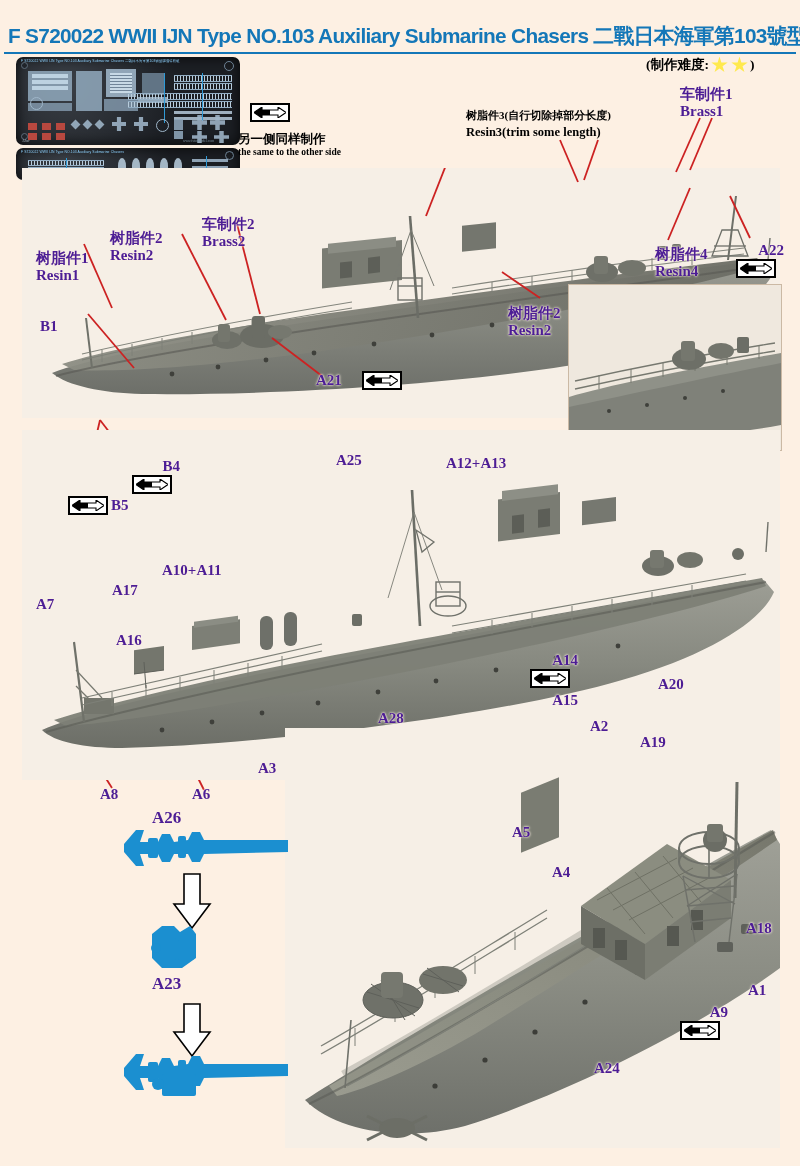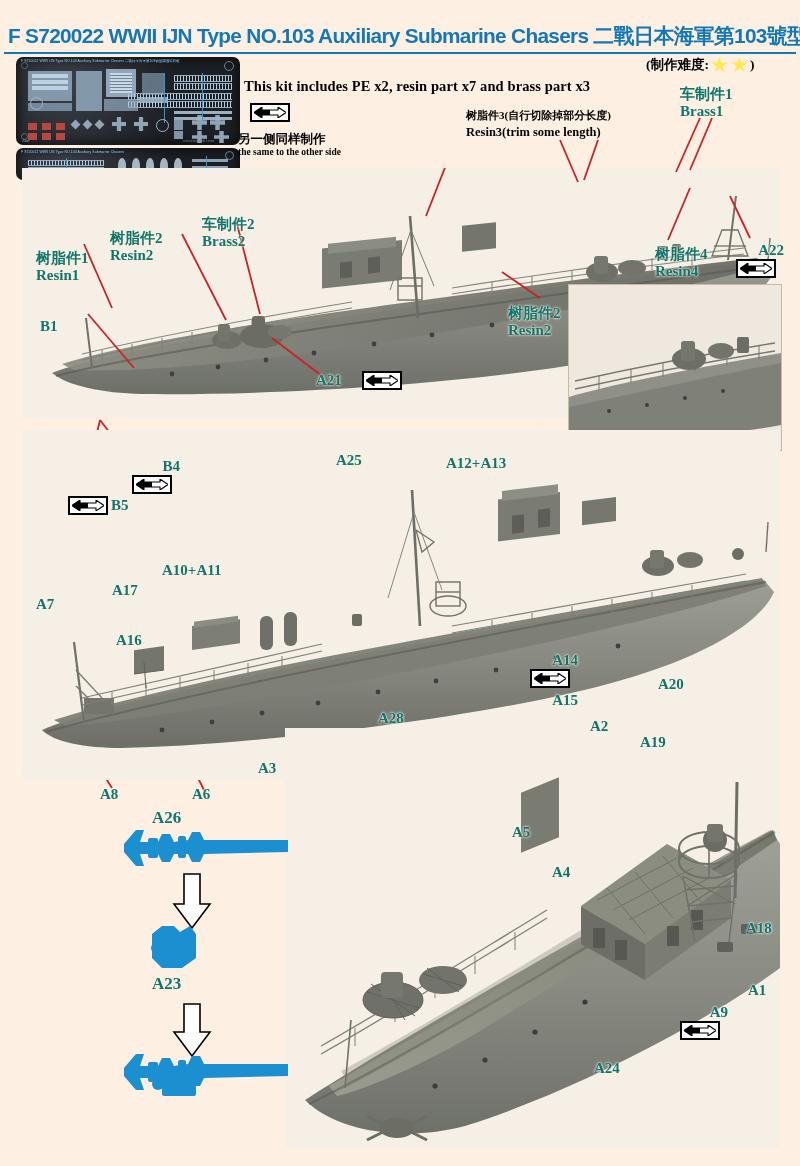--- a/index.html
+++ b/index.html
@@ -92,21 +92,21 @@
   
   #photo-inset{left:568px;top:284px;width:212px;height:165px;border:1px solid #cbb9a4;}
   
   #photo-mid{left:22px;top:430px;width:758px;height:350px;}
   
   #photo-bot{left:285px;top:728px;width:495px;height:420px;}
 
   
   .lbl{
     position:absolute;font-weight:bold;font-size:15px;white-space:nowrap;
-    color:#0f766e;text-shadow:0 0 2px #fdf0e3,0 0 3px #fdf0e3;
+    color:#4c1d95;text-shadow:0 0 2px #fdf0e3,0 0 3px #fdf0e3;
     line-height:1.12;
   }
   .stack{position:absolute;text-align:center;}
   .stack .lbl{position:static;display:block;text-align:right;}
 
   
   #subasm{position:absolute;left:118px;top:808px;width:180px;height:260px;}
   .blue{fill:#1b8fd0;}
 </style>
 </head>
@@ -179,21 +179,20 @@
     <div class="pe-part" style="left:116px;top:10px;width:8px;height:15px;border-radius:50% 50% 30% 30%;background:#b6cbdb;"></div>
     <div class="pe-part" style="left:130px;top:10px;width:8px;height:15px;border-radius:50% 50% 30% 30%;background:#b6cbdb;"></div>
     <div class="pe-part" style="left:144px;top:10px;width:8px;height:15px;border-radius:50% 50% 30% 30%;background:#b6cbdb;"></div>
     <div class="pe-part" style="left:158px;top:10px;width:8px;height:15px;border-radius:50% 50% 30% 30%;background:#b6cbdb;"></div>
     <div class="pe-part" style="left:176px;top:11px;width:36px;height:3px;background:#9fb6c9;"></div>
     <div class="pe-part" style="left:176px;top:18px;width:36px;height:3px;background:#9fb6c9;"></div>
     <div class="pe-blue" style="left:190px;top:8px;width:1.2px;height:18px;"></div>
     <div class="fret-brand">Aber</div>
   </div>
 
-  <div class="kit-en">This kit includes PE x2, resin part x7 and brass part x3</div>
 
   <div class="difficulty">
     <span>(制作难度:</span>
     <span class="star"></span>
     <span class="star"></span>
     <span>)</span>
   </div>
 
   <div class="note-sym">
     <span class="arrowbox">

